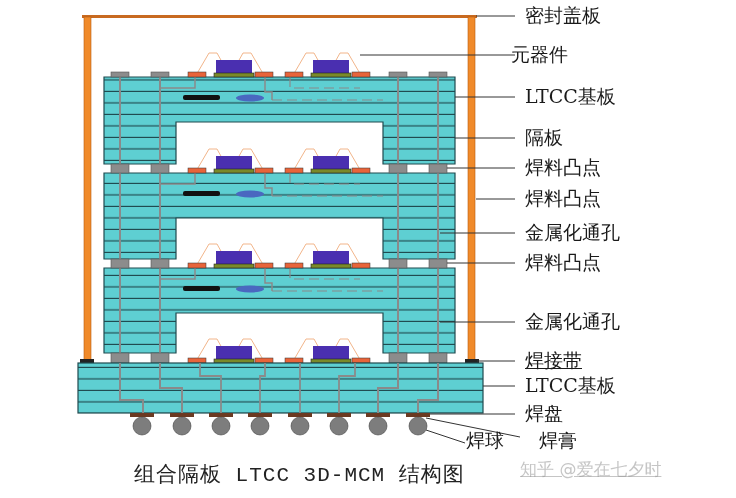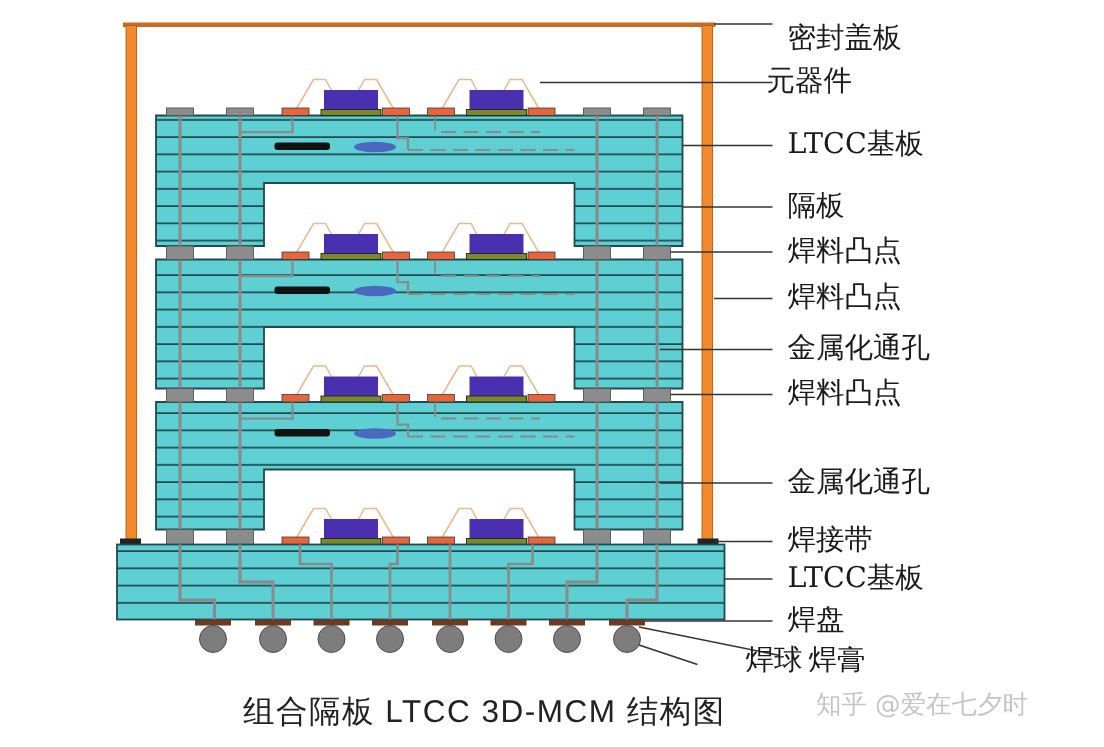--- a/index.html
+++ b/index.html
@@ -1,20 +1,20 @@
 <!DOCTYPE html>
 <html><head>
 <meta charset="utf-8">
 <style>
   html, body { margin:0; padding:0; background:#ffffff; }
   body { width:736px; height:498px; position:relative; overflow:hidden; font-family:"DejaVu Serif", serif; }
   #diagram { position:absolute; left:0; top:0; }
   .label { position:absolute; font-family:"DejaVu Serif", serif; font-size:19px; color:#1a1a1a; white-space:nowrap; line-height:1; }
-  .caption { position:absolute; left:162px; top:460px; font-family:Liberation Sans, sans-serif; font-size:21px; color:#222; white-space:nowrap; letter-spacing:1px; }
-  .watermark { position:absolute; left:544px; top:458px; font-family:"DejaVu Sans", sans-serif; font-size:17px; color:rgba(150,150,150,0.55); white-space:nowrap; }
+  .caption { position:absolute; left:134px; top:460px; font-family:Liberation Mono, monospace; font-size:21px; color:#222; white-space:nowrap; letter-spacing:1px; }
+  .watermark { position:absolute; left:520px; top:458px; font-family:"DejaVu Sans", sans-serif; font-size:17px; color:rgba(150,150,150,0.55); white-space:nowrap;text-decoration:underline; }
 </style>
 </head>
 <body>
 
 <svg id="diagram" width="736" height="498" viewBox="0 0 736 498" xmlns="http://www.w3.org/2000/svg">
   <defs>
 
     <pattern id="layers" x="0" y="0" width="10" height="11.5" patternUnits="userSpaceOnUse">
       <rect width="10" height="11.5" fill="#5ecfd2"></rect>
       <line x1="0" y1="11" x2="10" y2="11" stroke="#1f4a4f" stroke-width="1.3"></line>
@@ -156,29 +156,29 @@
     <line x1="447" y1="263" x2="515" y2="263"></line>
     <line x1="440" y1="322" x2="515" y2="322"></line>
     <line x1="477" y1="361" x2="515" y2="361"></line>
     <line x1="483" y1="386" x2="515" y2="386"></line>
     <line x1="430" y1="414" x2="515" y2="414"></line>
     <line x1="426" y1="418" x2="520" y2="437"></line>
     <line x1="426" y1="430" x2="465" y2="443"></line>
   </g>
 </svg>
 
-<div class="label" style="left:525px;top:16px;">密封盖板</div>
+<div class="label" style="left:525px;top:6px;">密封盖板</div>
 <div class="label" style="left:511px;top:45px;">元器件</div>
 <div class="label" style="left:525px;top:87px;">LTCC基板</div>
 <div class="label" style="left:525px;top:128px;">隔板</div>
 <div class="label" style="left:525px;top:158px;">焊料凸点</div>
 <div class="label" style="left:525px;top:189px;">焊料凸点</div>
 <div class="label" style="left:525px;top:223px;">金属化通孔</div>
 <div class="label" style="left:525px;top:253px;">焊料凸点</div>
 <div class="label" style="left:525px;top:312px;">金属化通孔</div>
-<div class="label" style="left:525px;top:351px;">焊接带</div>
+<div class="label" style="left:525px;top:351px;text-decoration:underline;">焊接带</div>
 <div class="label" style="left:525px;top:376px;">LTCC基板</div>
 <div class="label" style="left:525px;top:404px;text-align:right;">焊盘</div>
-<div class="label" style="left:466px;top:431px;margin-left:31px;">焊球</div>
+<div class="label" style="left:466px;top:431px;">焊球</div>
 <div class="label" style="left:527px;top:431px;margin-left:12px;">焊膏</div>
 
 <div class="caption">组合隔板 LTCC 3D-MCM 结构图</div>
 <div class="watermark">知乎 @爱在七夕时</div>
 
 </body></html>

